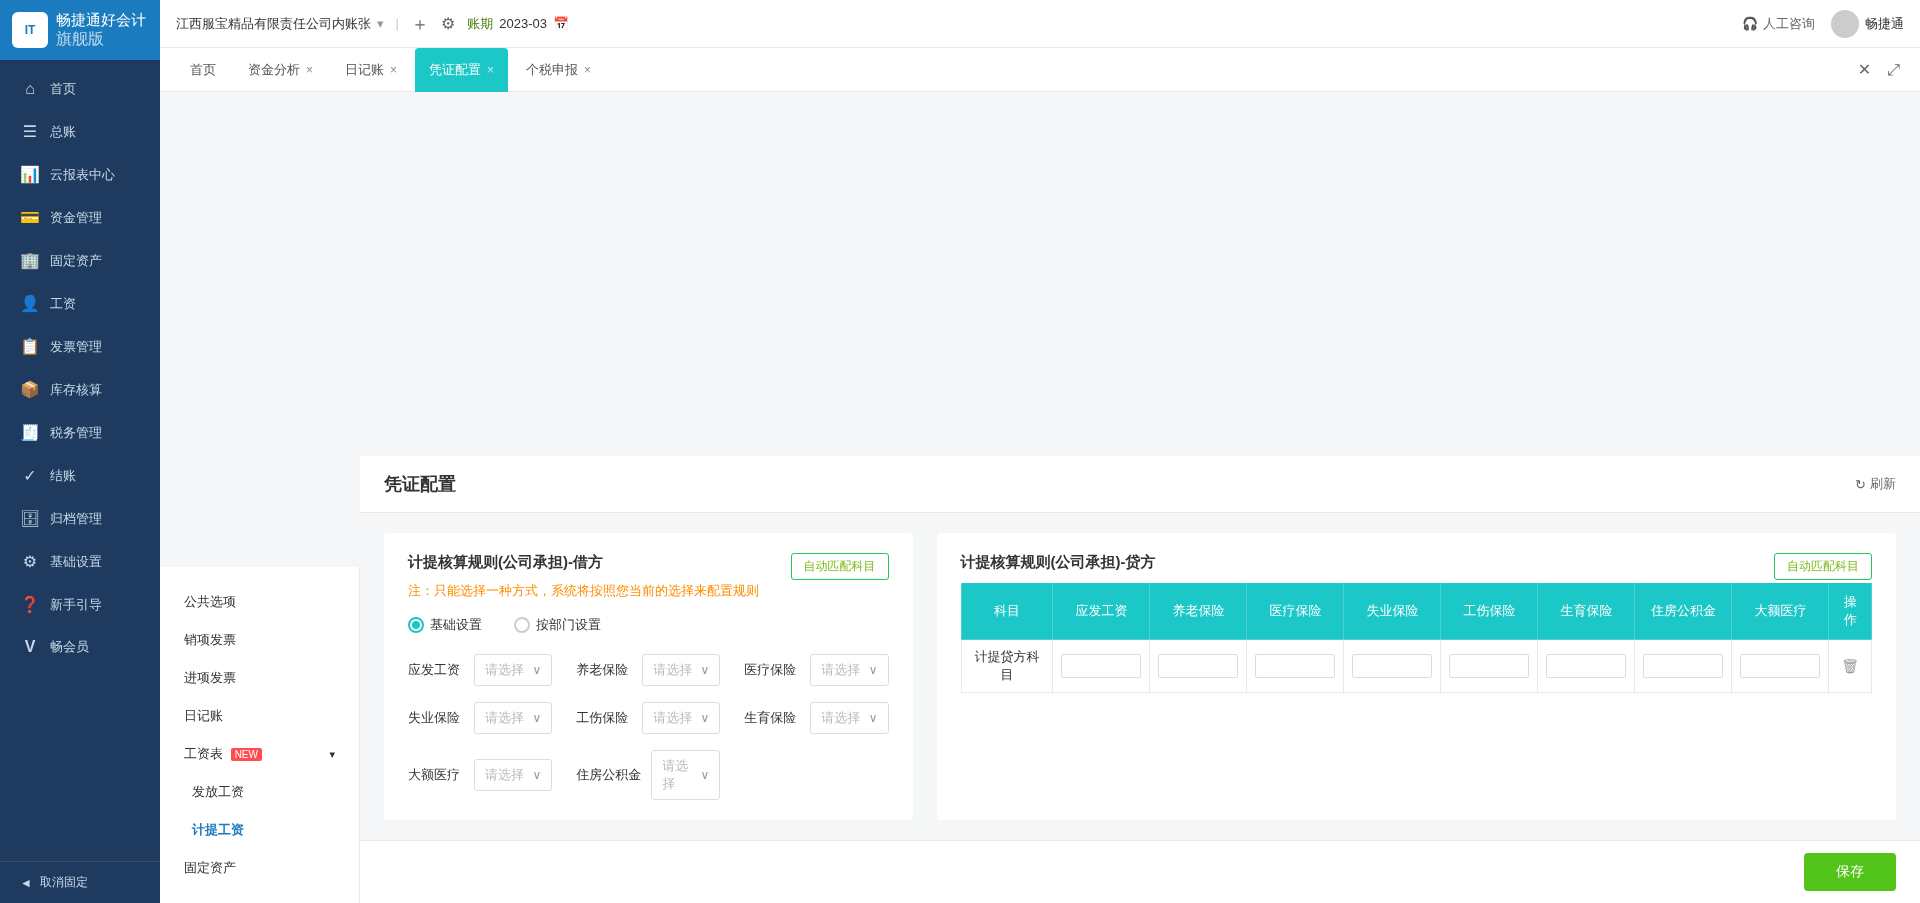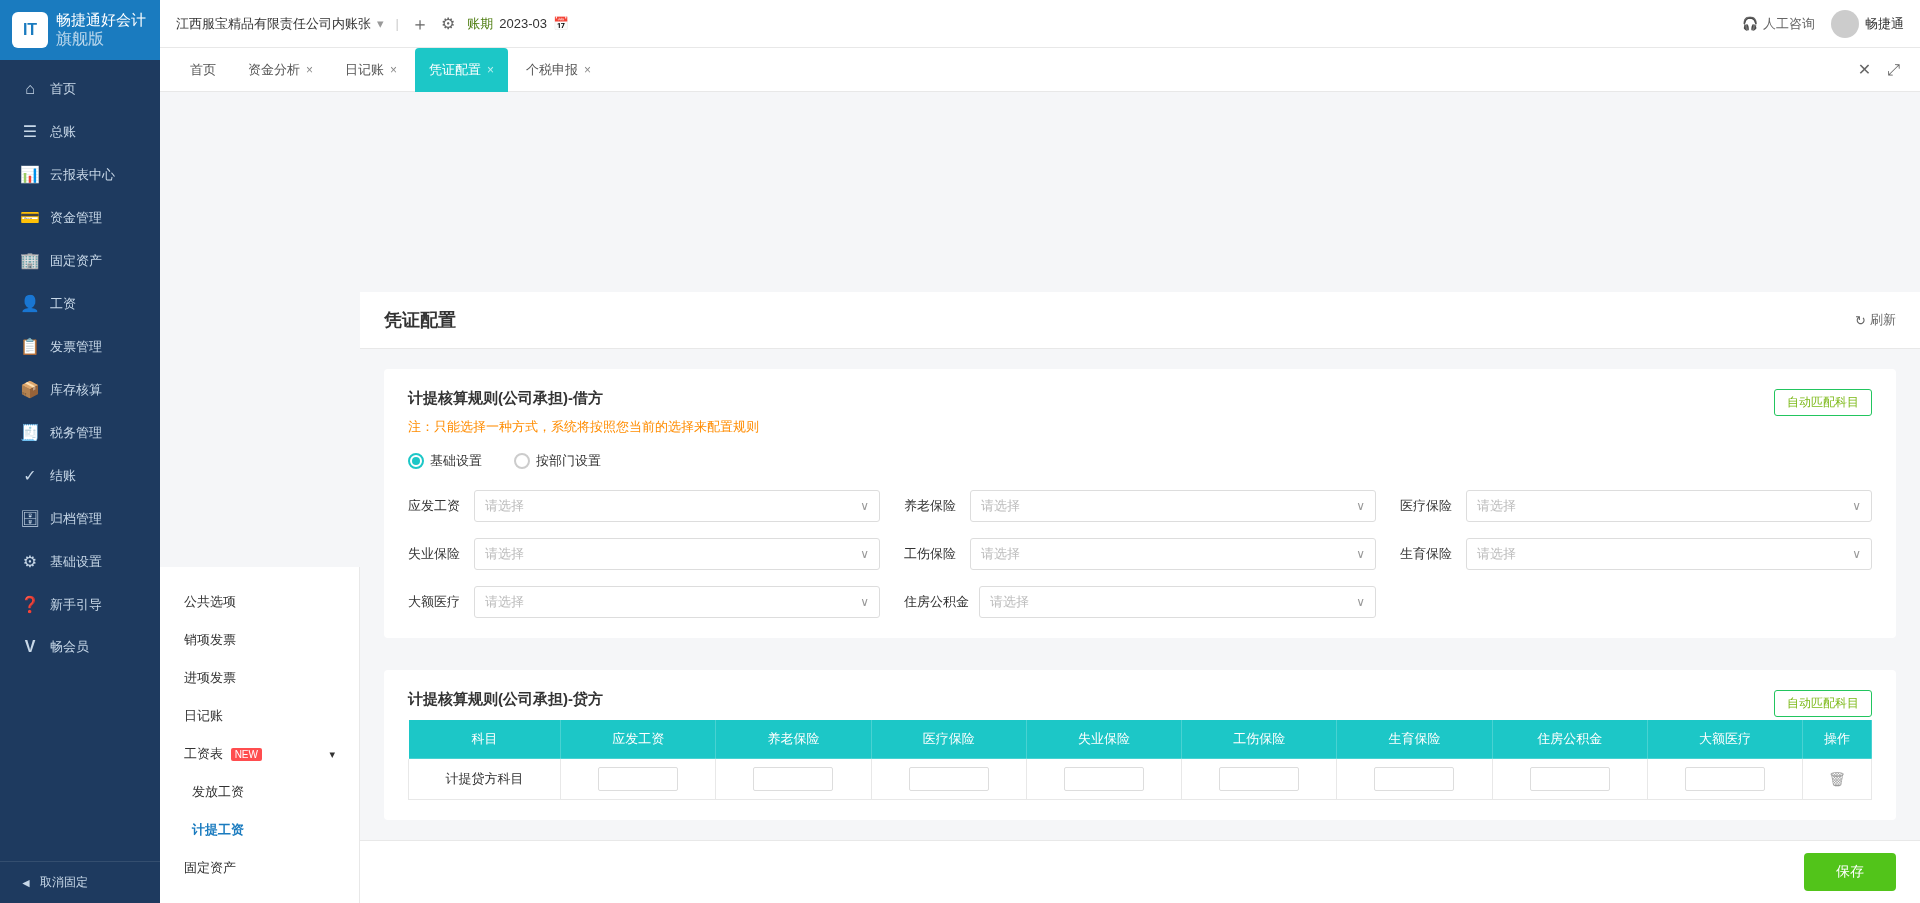--- a/index.html
+++ b/index.html
@@ -21,21 +21,21 @@
       display: flex;
       align-items: center;
       gap: 8px;
       height: 60px;
     }
     .sidebar-logo-icon {
       width: 36px; height: 36px;
       background: white;
       border-radius: 6px;
       display: flex; align-items: center; justify-content: center;
-      font-size: 16px; font-weight: bold; color: #1a7bbf;
+      font-size: 12px; font-weight: bold; color: #1a7bbf;
     }
     .sidebar-logo-text { font-size: 15px; font-weight: normal; color: white; line-height: 1.2; }
     .sidebar-logo-sub { font-size: 16px; color: rgba(255,255,255,0.7); }
     .sidebar-nav { flex: 1; overflow-y: auto; padding: 8px 0; }
     .sidebar-item {
       display: flex; align-items: center; gap: 10px;
       padding: 12px 20px;
       cursor: pointer; color: #c8d8e8;
       font-size: 13px;
     }
@@ -150,22 +150,22 @@
     .refresh-btn {
       display: flex; align-items: center; gap: 4px;
       color: #666; font-size: 13px; cursor: pointer;
     }
 
     .content-area {
       flex: 1;
       overflow-y: auto;
       padding: 20px 24px;
       display: flex;
-      flex-direction: column;
-      gap: 32px;
+      flex-direction: row;
+      gap: 24px;
     }
 
     
     .section {
       background: white;
       border-radius: 4px;
       padding: 20px 24px;
       position: relative;
     }
     .section-title {

